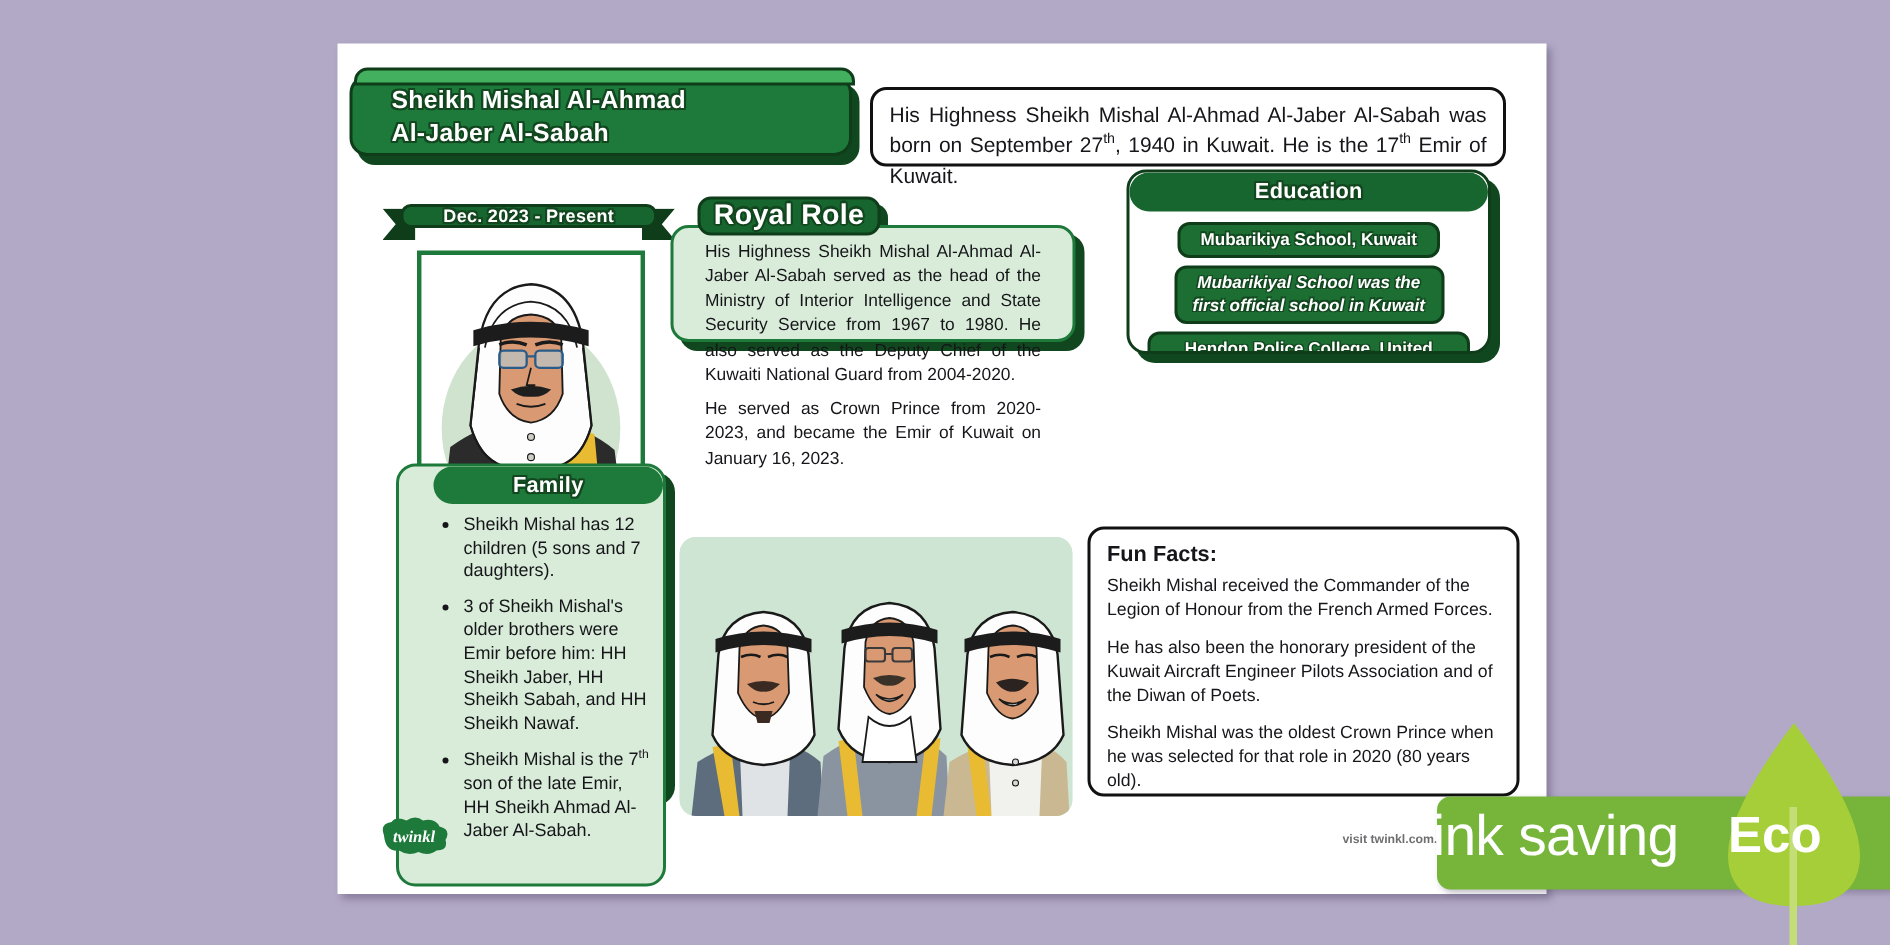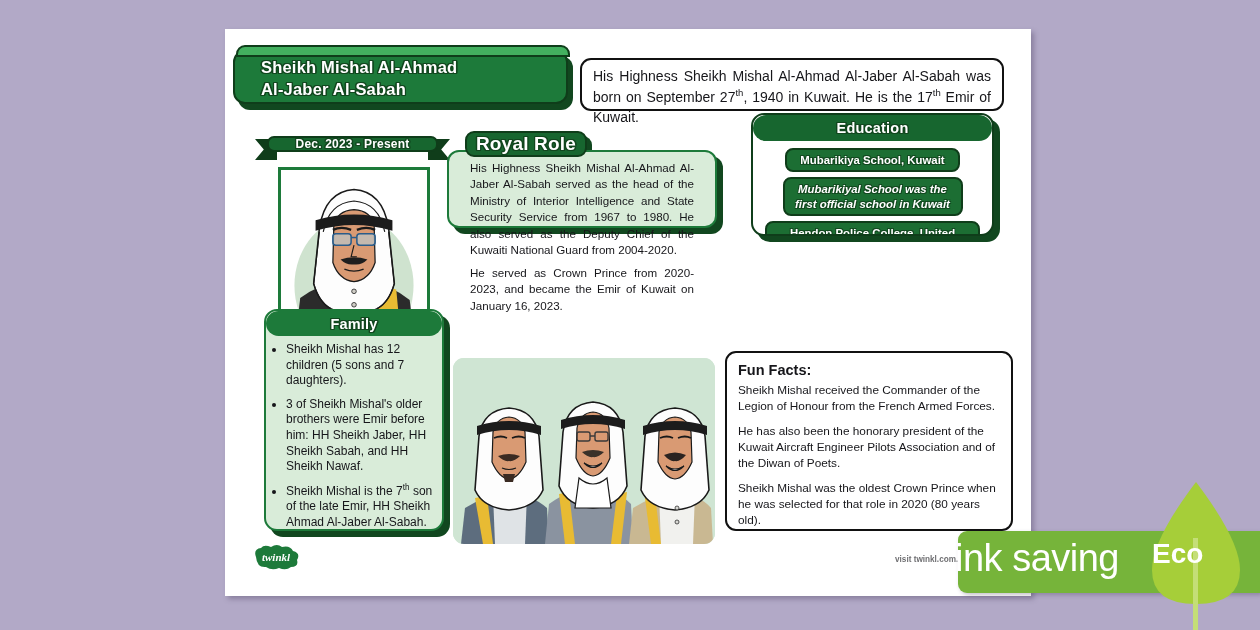--- a/index.html
+++ b/index.html
@@ -125,23 +125,24 @@
   .edu-item.w1 { width: 175px; }
   .edu-item.w2 { width: 180px; font-style: italic; }
   .edu-item.w3 { width: 215px; }
 
   
   .fam-sh {
     position: absolute; left: 45px; top: 286px; width: 180px; height: 222px;
     background: #11471f; border-radius: 13px;
   }
   .fam {
-    position: absolute; left: 39px; top: 280px; width: 180px; height: 222px;
+    position: absolute; left: 39px; top: 280px; width: 180px; height: 282px;
     background: #d9ecd9; border: 2.5px solid #1d7a3a; border-radius: 13px;
     overflow: hidden;
+    padding-left: 23px;
   }
   .fam-head {
     height: 25px; background: #1d7a3a;
     display: flex; align-items: center; justify-content: center; font-size: 14.5px;
   }
   .fam ul { margin: 6px 8px 0 20px; font-size: 12px; line-height: 1.3; }
   .fam li { margin-bottom: 8px; }
 
   
   .group {
@@ -174,21 +175,21 @@
     background: #76b43a; border-radius: 9px 0 0 9px;
     box-shadow: 2px 2px 4px rgba(60,50,80,.3);
   }
   .eco-text {
     position: absolute; left: 955px; top: 537px;
     font-size: 38px; color: #fff; letter-spacing: -.5px;
   }
   .eco-leaf { position: absolute; left: 1148px; top: 478px; width: 96px; height: 152px; }
   .eco-eco {
     position: absolute; left: 1152px; top: 538px;
-    font-size: 28px; color: #fff; font-weight: bold;
+    font-size: 34px; color: #fff; font-weight: bold;
   }
 </style>
 </head>
 <body>
 
 <div id="stage">
   <div class="page">
 
     <div class="title-wrap">
       <div class="title-shadow"></div>

